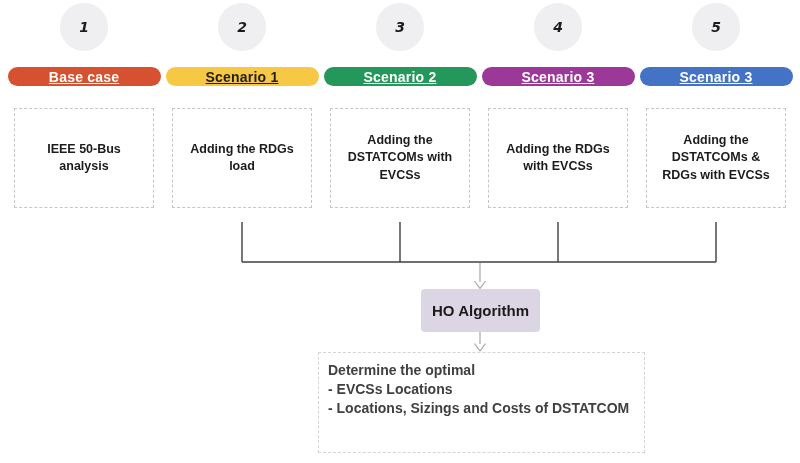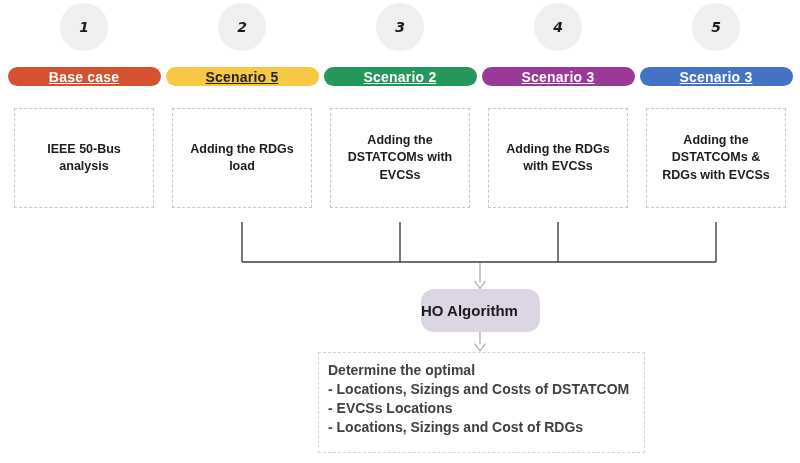--- a/index.html
+++ b/index.html
@@ -62,23 +62,23 @@
   }
   .connector-svg {
     position: absolute;
     left: 0; top: 0;
     pointer-events: none;
   }
   .algo-box {
     position: absolute;
     left: 421px; top: 289px;
     width: 119px; height: 43px;
-    border-radius: 13px;
+    border-radius: 4px;
     background: #dcd6e4;
-    display: flex; align-items: center; justify-content: flex-start;
+    display: flex; align-items: center; justify-content: center;
     font-weight: 700;
     font-size: 15px;
     color: #1a1a1a;
   }
   .output-box {
     position: absolute;
     left: 318px; top: 352px;
     width: 327px; height: 101px;
     box-sizing: border-box;
     border: 1px dashed #d4d4d4;
@@ -105,21 +105,21 @@
     <div class="dbox" style="border-color: rgb(198, 198, 198);">
       <span>IEEE 50-Bus analysis</span>
     </div>
   </div>
 
   <div class="col col2">
     <div class="circle" style="background-color: rgb(239, 238, 240);">
       <span class="circle-num">2</span>
     </div>
     <div class="bar" style="background-color: rgb(246, 200, 68); color: rgb(31, 31, 31);">
-      <span>Scenario 5</span>
+      <span>Scenario 1</span>
     </div>
     <div class="dbox" style="border-color: rgb(198, 198, 198);">
       <span>Adding the RDGs load</span>
     </div>
   </div>
 
   <div class="col col3">
     <div class="circle" style="background-color: rgb(239, 238, 240);">
       <span class="circle-num">3</span>
     </div>
@@ -163,18 +163,17 @@
     <path d="M480,332 V344" fill="none" stroke="#a6a6a6" stroke-width="1.2" style="stroke: rgb(166, 166, 166);"></path>
     <polyline points="474.5,343.5 480,351 485.5,343.5" fill="none" stroke="#a6a6a6" stroke-width="1.2" style="stroke: rgb(166, 166, 166);"></polyline>
   </svg>
 
   <div class="algo-box" style="background-color: rgb(220, 214, 228); color: rgb(26, 26, 26);">
     <span>HO Algorithm</span>
   </div>
 
   <div class="output-box" style="border-color: rgb(212, 212, 212);">
     <div>Determine the optimal</div>
+    <div>- EVCSs Locations</div>
     <div>- Locations, Sizings and Costs of DSTATCOM</div>
-    <div>- EVCSs Locations</div>
-    <div>- Locations, Sizings and Cost of RDGs</div>
   </div>
 
 </div>
 
 </body></html>

